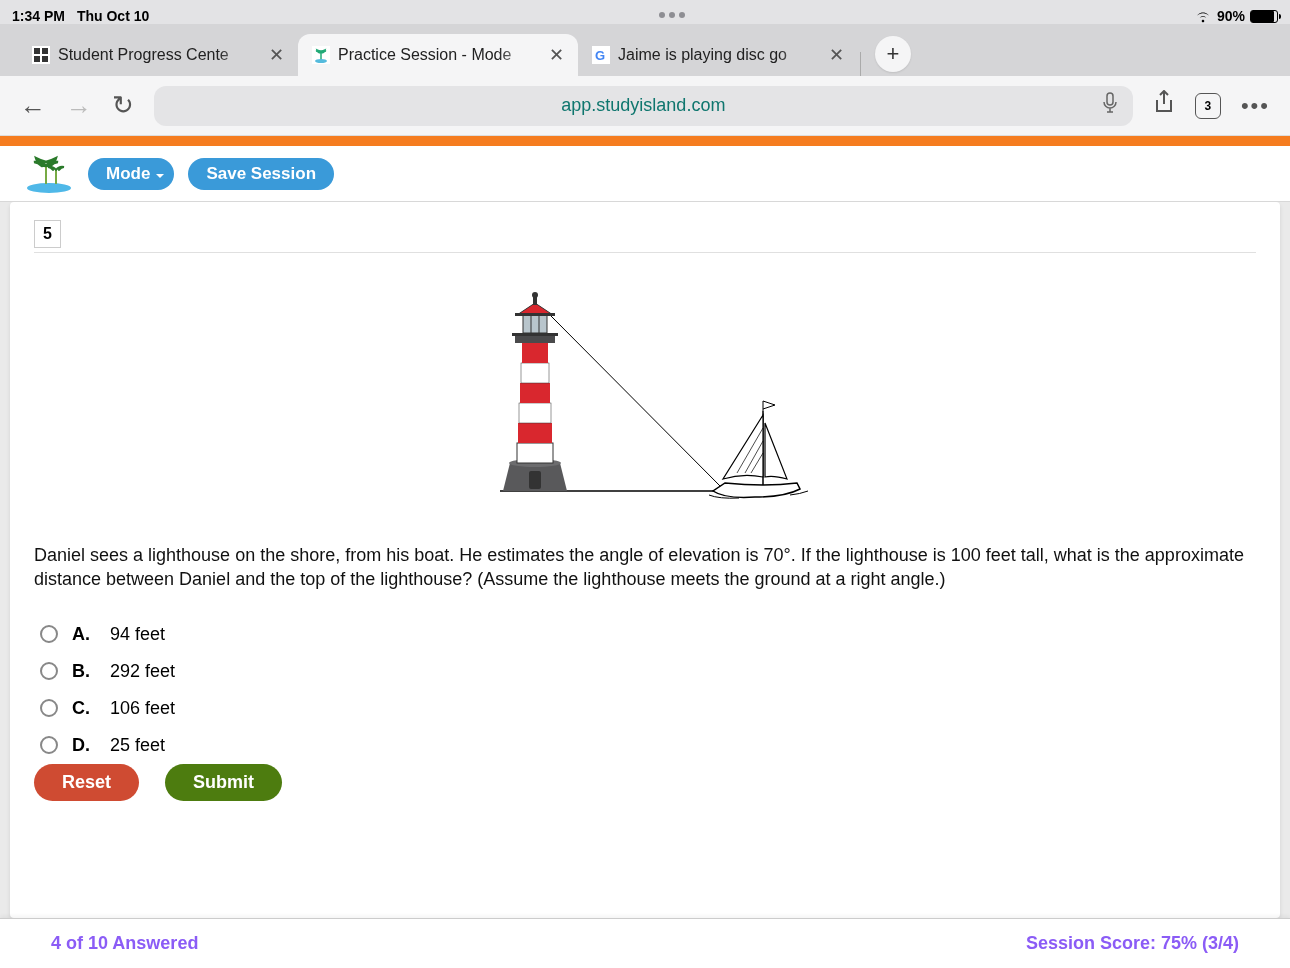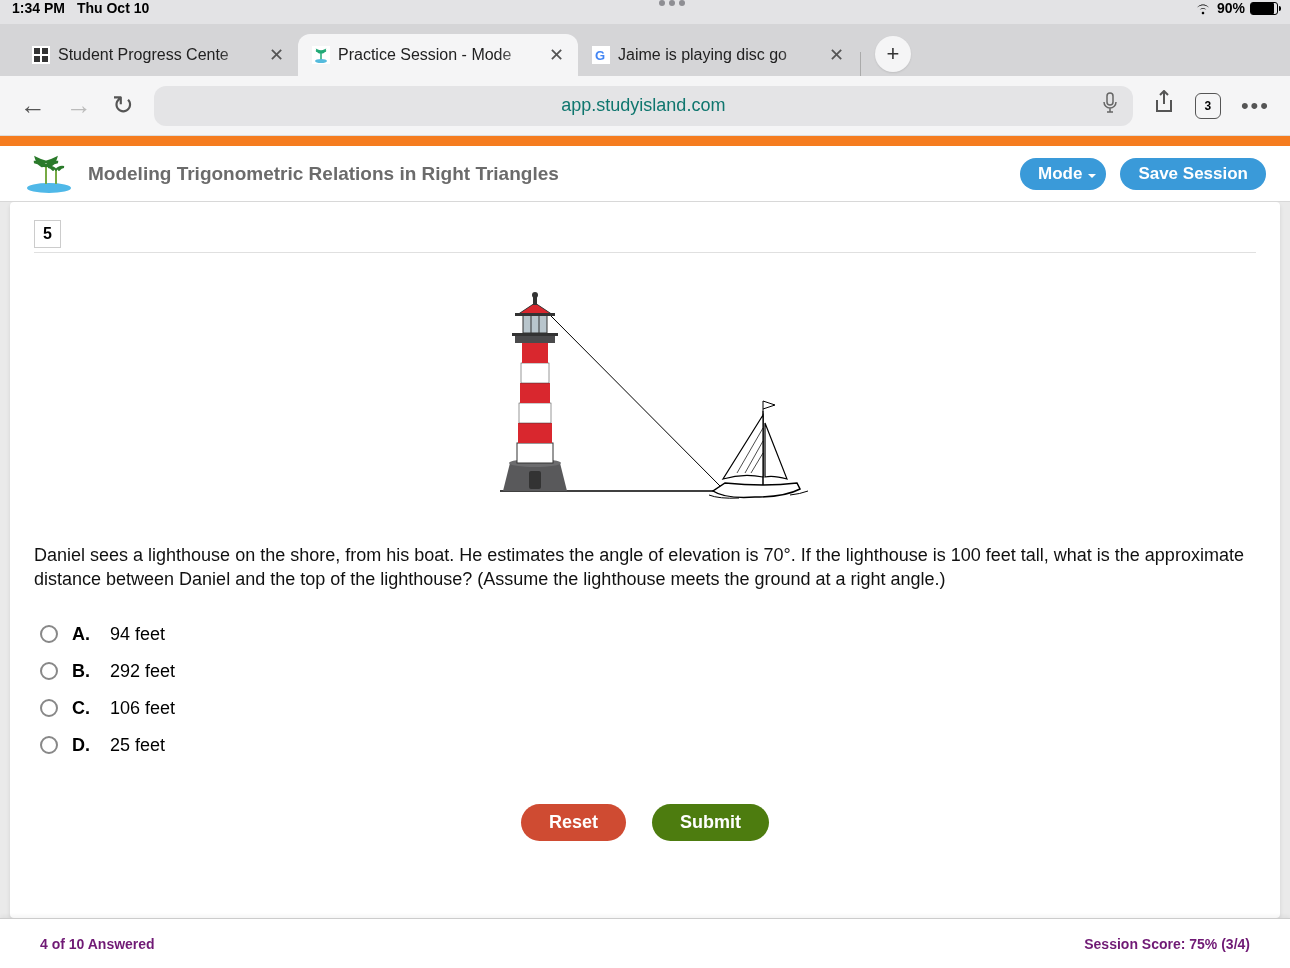--- a/index.html
+++ b/index.html
@@ -1,19 +1,19 @@
 <!DOCTYPE html>
 <html><head>
 <meta charset="utf-8">
 <style>
   * { margin: 0; padding: 0; box-sizing: border-box; }
   body { font-family: -apple-system, BlinkMacSystemFont, "Segoe UI", Helvetica, Arial, sans-serif; background: #f0f0f0; width: 1290px; height: 968px; overflow: hidden; }
 
   
-  .status-bar { height: 24px; background: #e3e3e5; display: flex; align-items: flex-start; justify-content: space-between; padding: 0 12px; font-size: 14px; font-weight: 600; color: #000; }
+  .status-bar { height: 24px; background: #e3e3e5; display: flex; align-items: flex-end; justify-content: space-between; padding: 0 12px; font-size: 14px; font-weight: 600; color: #000; }
   .status-left { display: flex; gap: 12px; }
   .status-right { display: flex; align-items: center; gap: 5px; }
   .battery { width: 28px; height: 13px; border: 1.5px solid #000; border-radius: 3px; position: relative; }
   .battery::after { content:""; position:absolute; right:-4px; top:3px; width:2px; height:5px; background:#000; border-radius:0 2px 2px 0;}
   .battery-fill { background:#000; width:90%; height:100%; border-radius:1px;}
   .wifi { width:18px; height:13px; }
 
   
   .tab-row { height: 52px; background: #d5d5d7; display: flex; align-items: flex-end; padding: 0 18px; gap: 0; }
   .tab { width: 280px; height: 42px; display: flex; align-items: center; padding: 0 14px; font-size: 16px; color:#222; position:relative; gap:8px; white-space:nowrap; overflow:hidden; }
@@ -51,27 +51,27 @@
   
   .content-wrap { background:#eaeaea; padding:0 10px 0; height:calc(968px - 24px - 52px - 60px - 10px - 56px - 50px); overflow:hidden;}
   .card { background:#fff; border-radius:4px; margin-top:0; box-shadow:0 2px 4px rgba(0,0,0,.1); padding:18px 24px 30px; min-height:100%;}
   .qnum { display:inline-block; padding:4px 8px; border:1px solid #ccc; font-size:16px; font-weight:600; margin-bottom:4px;}
   .qline { height:1px; background:#e0e0e0; margin-bottom:20px;}
   .illus { display:block; margin:0 auto 30px;}
   .qtext { font-size:18px; line-height:1.35; color:#111; margin-bottom:24px;}
   .choice-row { display:flex; align-items:center; gap:14px; padding:8px 6px; font-size:18px;}
   .radio { width:18px; height:18px; border:2px solid #888; border-radius:50%;}
   .choice-letter { font-weight:700; width:24px;}
-  .action-row { display:flex; justify-content:center; gap:26px; margin-top:40px;}
+  .action-row { display:flex; gap:26px; }
   .act-btn { padding:8px 28px; border-radius:20px; font-size:18px; font-weight:700; color:#fff;}
   .act-reset { background:#cf4b32;}
   .act-submit { background:#4d7c0f;}
 
   
-  .footer { height:50px; background:#fff; border-top:1px solid #ccc; display:flex; align-items:center; justify-content:space-between; padding:0 40px; font-size:14px; font-weight:700; color:#701a75; box-shadow:0 -2px 4px rgba(0,0,0,.05);}
+  .footer { height:50px; background:#fff; border-top:1px solid #ccc; display:flex; align-items:center; justify-content:space-between; padding:0 51px; font-size:18px; font-weight:700; color:#8b5cf6; box-shadow:0 -2px 4px rgba(0,0,0,.05);}
 </style>
 </head>
 <body>
 
 <div class="status-bar">
   <div class="status-left">
     <span>1:34 PM</span>
     <span>Thu Oct 10</span>
   </div>
   <div class="tab-multitask">
@@ -148,21 +148,20 @@
 <div class="orange-bar"></div>
 
 <div class="app-header">
   <svg class="app-logo" viewBox="0 0 50 40">
     <ellipse cx="25" cy="34" rx="22" ry="5" fill="#4fb8e8"></ellipse>
     <path d="M22 30V12" stroke="#7a4" stroke-width="2"></path>
     <path d="M22 12c-4-6-12-4-12-4 4 0 8 4 8 4M22 12c4-6 12-4 12-4-4 0-8 4-8 4M22 12c-8 0-10-8-10-8 4 2 10 4 10 4M22 12c8 0 10-8 10-8-4 2-10 4-10 4" stroke="#2a7a2a" stroke-width="2.5" fill="none" stroke-linecap="round"></path>
     <path d="M32 30V16" stroke="#7a4" stroke-width="2"></path>
     <path d="M32 16c-3-4-8-3-8-3 3 0 5 3 5 3M32 16c3-4 8-3 8-3-3 0-5 3-5 3" stroke="#2a7a2a" stroke-width="2" fill="none" stroke-linecap="round"></path>
   </svg>
-  <div class="app-title">Modeling Trigonometric Relations in Right Triangles</div>
   <div class="pill-btn pill-blue tools-btn">Mode</div>
   <div class="pill-btn pill-blue">Save Session</div>
 </div>
 
 <div class="content-wrap">
   <div class="card">
     <span class="qnum">5</span>
     <div class="qline"></div>
 
     <svg class="illus" width="360" height="240" viewBox="0 0 360 240">

